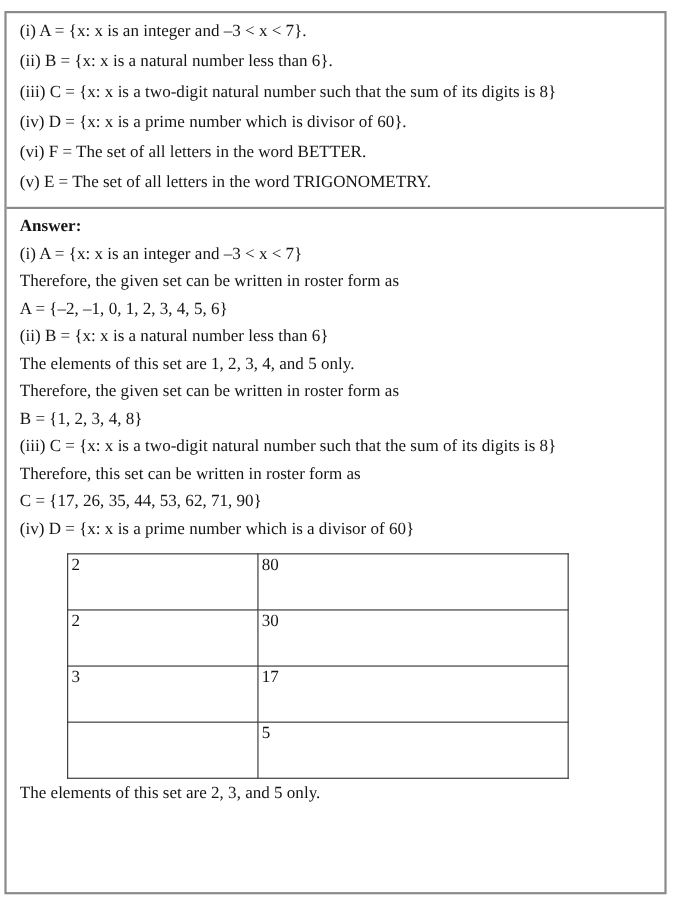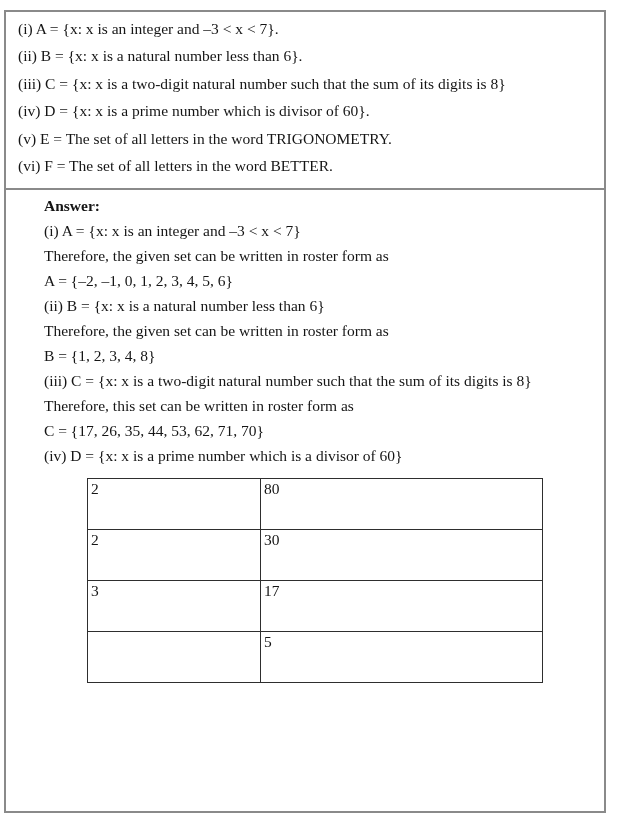--- a/index.html
+++ b/index.html
@@ -28,21 +28,20 @@
     border-bottom: 2px solid #8a8a8a;
     padding: 3px 12px 0 12px;
   }
   .q-line {
     line-height: 27.4px;
     white-space: nowrap;
   }
   .answer-section {
     box-sizing: border-box;
     padding: 3px 0 0 12px;
-    margin-left: 26px;
   }
   .a-line {
     line-height: 25px;
     white-space: nowrap;
   }
   .answer-heading {
     font-weight: bold;
   }
   table.factor-table {
     border-collapse: collapse;
@@ -71,38 +70,39 @@
 </head>
 <body>
 
 <div class="page-box">
 
   <div class="question-section">
     <div class="q-line">(i) A = {x: x is an integer and –3 &lt; x &lt; 7}.</div>
     <div class="q-line">(ii) B = {x: x is a natural number less than 6}.</div>
     <div class="q-line">(iii) C = {x: x is a two-digit natural number such that the sum of its digits is 8}</div>
     <div class="q-line">(iv) D = {x: x is a prime number which is divisor of 60}.</div>
+    <div class="q-line">(vi) F = The set of all letters in the word BETTER.</div>
     <div class="q-line">(v) E = The set of all letters in the word TRIGONOMETRY.</div>
-    <div class="q-line">(vi) F = The set of all letters in the word BETTER.</div>
   </div>
 
   <div class="answer-section">
     <div class="a-line answer-heading">Answer:</div>
 
     <div class="a-line">(i) A = {x: x is an integer and –3 &lt; x &lt; 7}</div>
     <div class="a-line">Therefore, the given set can be written in roster form as</div>
     <div class="a-line">A = {–2, –1, 0, 1, 2, 3, 4, 5, 6}</div>
 
     <div class="a-line">(ii) B = {x: x is a natural number less than 6}</div>
+    <div class="a-line">The elements of this set are 1, 2, 3, 4, and 5 only.</div>
     <div class="a-line">Therefore, the given set can be written in roster form as</div>
     <div class="a-line">B = {1, 2, 3, 4, 8}</div>
 
     <div class="a-line">(iii) C = {x: x is a two-digit natural number such that the sum of its digits is 8}</div>
     <div class="a-line">Therefore, this set can be written in roster form as</div>
-    <div class="a-line">C = {17, 26, 35, 44, 53, 62, 71, 70}</div>
+    <div class="a-line">C = {17, 26, 35, 44, 53, 62, 71, 90}</div>
 
     <div class="a-line">(iv) D = {x: x is a prime number which is a divisor of 60}</div>
 
     <table class="factor-table">
       <colgroup>
           <col class="c1">
           <col class="c2">
         </colgroup>
       <tbody>
         <tr>
@@ -117,15 +117,16 @@
           <td>3</td>
           <td>17</td>
         </tr>
         <tr>
           <td></td>
           <td>5</td>
         </tr>
       </tbody>
     </table>
 
+    <div class="after-table-line">The elements of this set are 2, 3, and 5 only.</div>
   </div>
 
 </div>
 
 </body></html>

